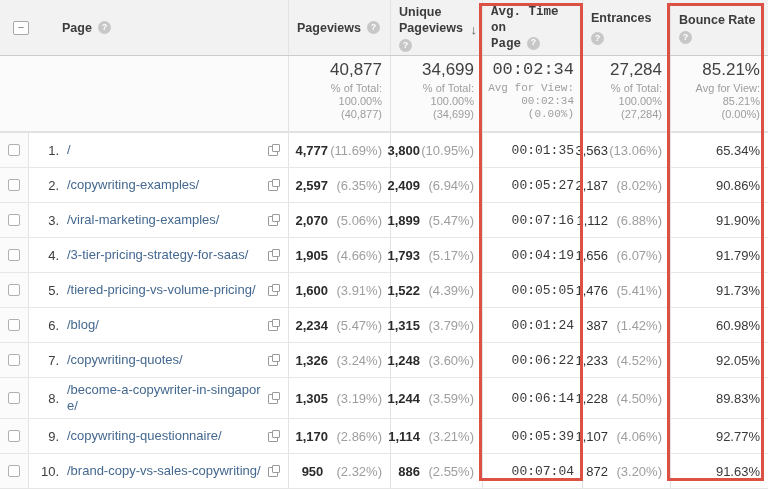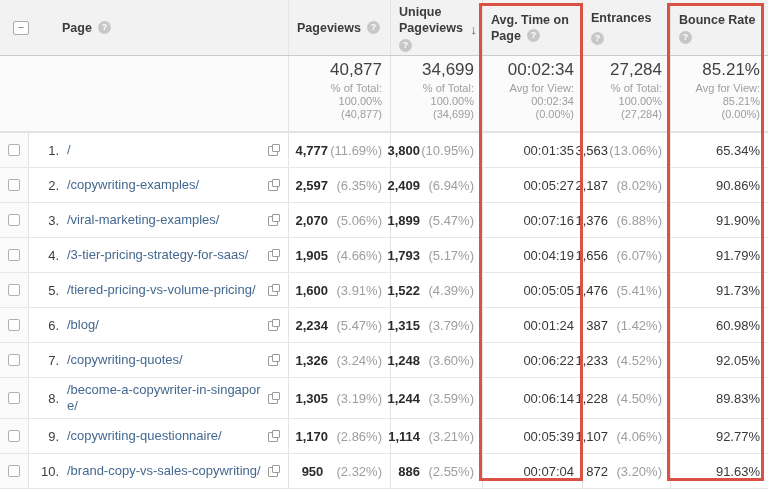--- a/index.html
+++ b/index.html
@@ -7,21 +7,21 @@
   .ga-table {
     position:relative; width:768px; height:490px; overflow:hidden;
     background:#fff; color:#3a3a3a; font-size:13px;
   }
   .trow { display:flex; width:768px; }
   
   .c-check { width:28px; flex:0 0 28px; }
   .c-page  { width:260px; flex:0 0 260px; }
   .c-pv    { width:102px; flex:0 0 102px; }
   .c-upv   { width:92px;  flex:0 0 92px; }
-  .c-time  { width:100px; flex:0 0 100px; }
+  .c-time  { width:100px; flex:0 0 100px;font-family:Liberation Mono, monospace; }
   .c-ent   { width:88px;  flex:0 0 88px; }
   .c-br    { width:98px;  flex:0 0 98px; }
   .vline { border-left:1px solid #e3e3e3; }
 
   
   .hdr { height:56px; background:#f2f2f2; border-bottom:1px solid #cccccc; }
   .hdr-cell { display:flex; flex-direction:column; justify-content:center; padding:5px 8px; position:relative; }
   .hdr-label { font-weight:bold; color:#3c3c3c; font-size:12.5px; line-height:16px; }
   .hdr-inline { display:flex; align-items:center; gap:6px; flex-wrap:wrap; }
   .help {
@@ -216,21 +216,21 @@
         <span class="mpct">(5.06%)</span>
       </div>
       <div class="cell c-upv metric vline">
         <span class="mval bold">1,899</span>
         <span class="mpct">(5.47%)</span>
       </div>
       <div class="cell c-time metric vline">
         <span class="single">00:07:16</span>
       </div>
       <div class="cell c-ent metric vline">
-        <span class="mval">1,376</span>
+        <span class="mval">1,112</span>
         <span class="mpct">(6.88%)</span>
       </div>
       <div class="cell c-br metric vline">
         <span class="single">91.90%</span>
       </div>
     </div>
       <div class="trow row">
       <div class="cell c-check check-cell">
         <span class="checkbox"></span>
       </div>

